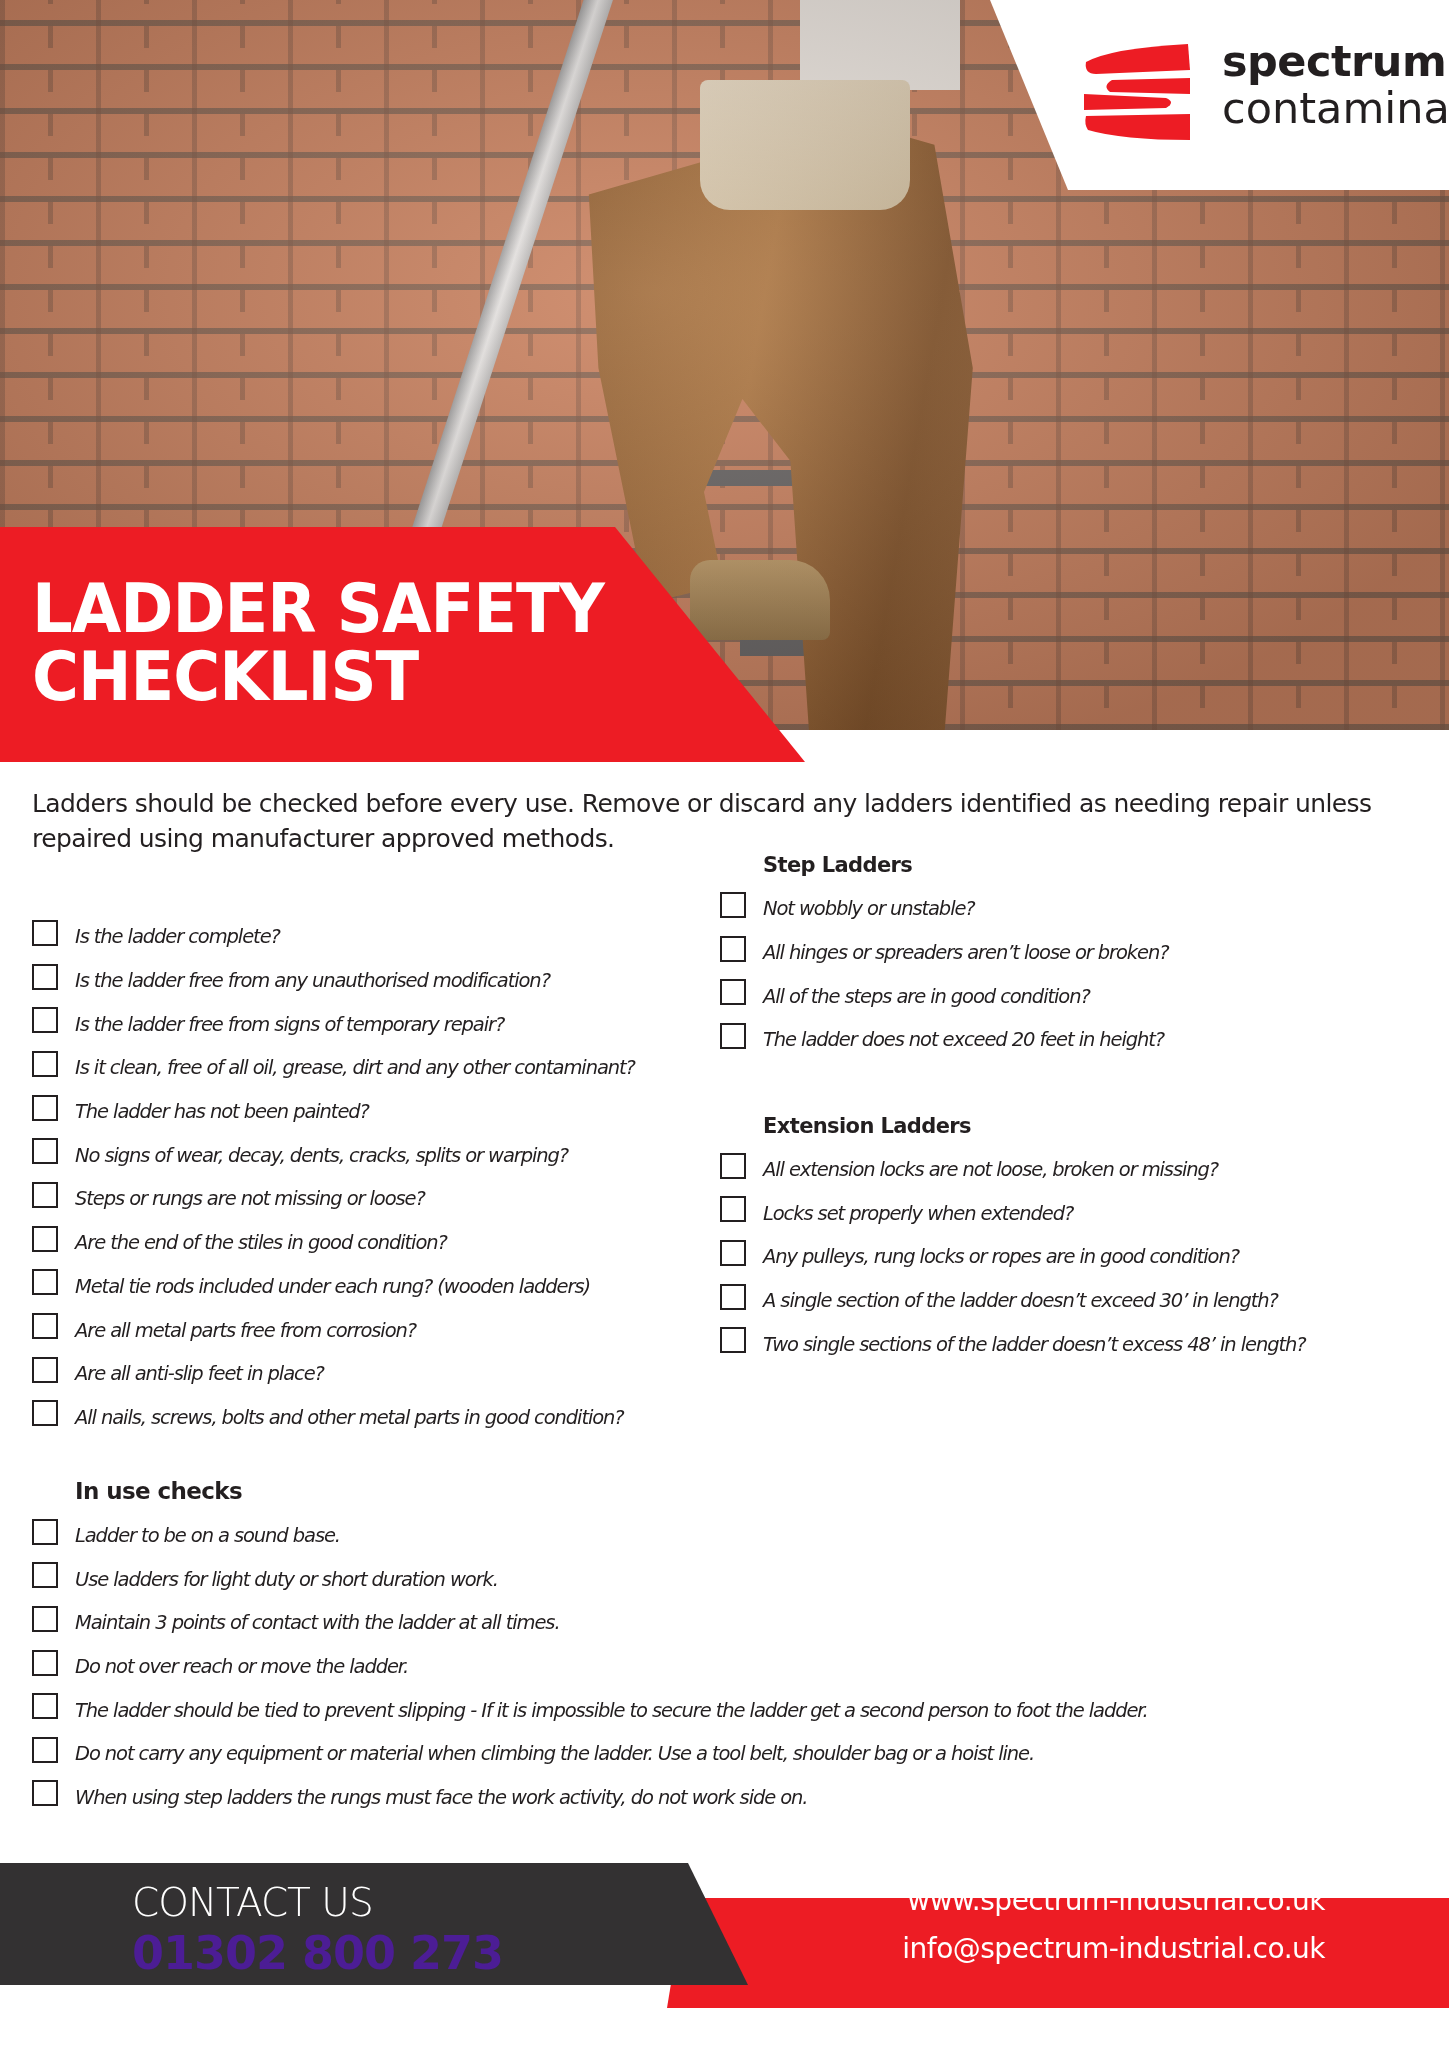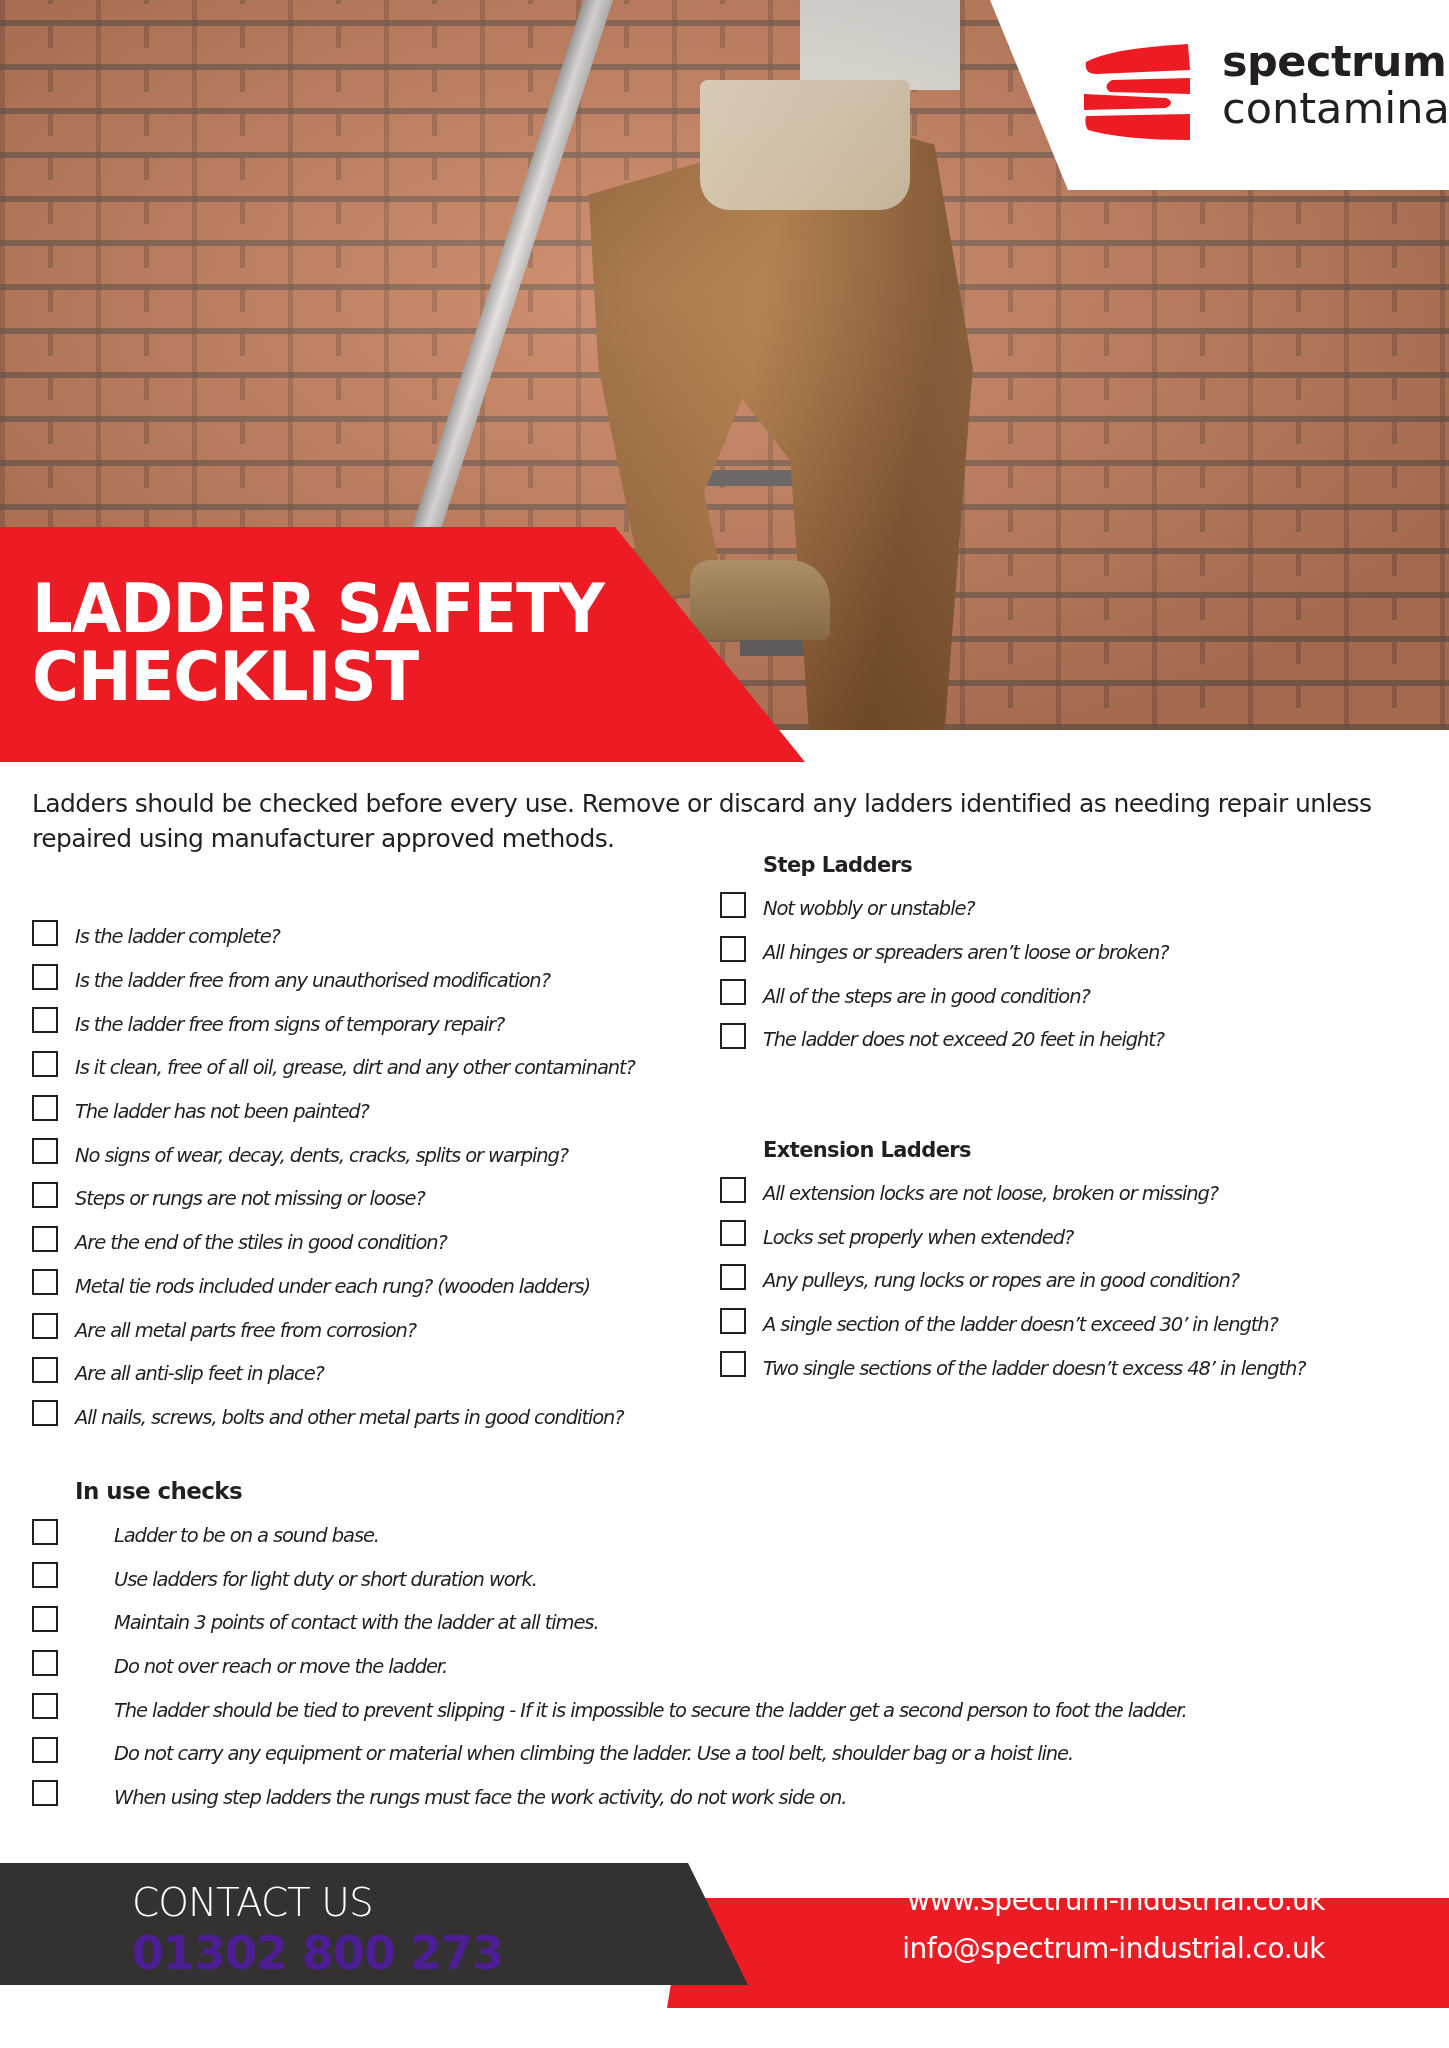--- a/index.html
+++ b/index.html
@@ -50,24 +50,24 @@
 
   .intro { position:absolute; left:32px; top:786px; width:1390px; font-family:"DejaVu Sans", sans-serif; font-size:25px; line-height:35px; letter-spacing:-0.6px; color:#231f20; }
 
   .col { position:absolute; }
   .col-left { left:32px; top:915px; }
   .col-right { left:720px; top:847px; }
   .section-heading { font-family:"DejaVu Sans", sans-serif; font-weight:bold; font-size:21px; letter-spacing:-0.6px; color:#231f20; height:40px; line-height:36px; padding-left:43px; }
   .check-row { display:flex; align-items:center; height:43.7px; }
   .checkbox { width:26px; height:26px; border:2px solid #231f20; box-sizing:border-box; flex:0 0 auto; margin-right:17px; margin-top:-8px; background:#fff; }
   .check-label { font-family:"DejaVu Sans", sans-serif; font-style:italic; font-size:19.5px; letter-spacing:-1.1px; color:#231f20; white-space:nowrap; }
-  .ext-block { margin-top:70px; }
+  .ext-block { margin-top:46px; }
   .inuse { position:absolute; left:32px; top:1468px; }
   .inuse .section-heading { font-size:23px; padding-left:43px; height:46px; line-height:46px; }
-  .inuse .check-row { height:43.6px;gap:39px; }
+  .inuse .check-row { height:43.6px; }
 
   .footer-red { position:absolute; left:0; top:1898px; width:1449px; height:96px; background:#ed1c24;
     clip-path: polygon(685px 0, 1449px 0, 1449px 110px, 667px 110px); height:110px; }
   .footer-dark { position:absolute; left:0; top:1863px; width:760px; height:122px; background:#333132;
     clip-path: polygon(0 0, 688px 0, 748px 122px, 0 122px); }
   .contact-label { position:absolute; left:132px; top:1883px; color:#fff; font-family:"DejaVu Sans", sans-serif; font-weight:200; font-size:39px; letter-spacing:-1px; line-height:1; }
   .contact-phone { position:absolute; left:132px; top:1930px; color:#4c1d95; font-family:"DejaVu Sans", sans-serif; font-weight:bold; font-size:46px; letter-spacing:-1px; line-height:1; }
   .contact-email, .contact-web { position:absolute; left:870px; width:455px; text-align:right; color:#fff; font-family:"DejaVu Sans", sans-serif; font-size:28px; letter-spacing:-0.5px; line-height:1; font-weight:normal; }
   .contact-email { top:1935px; }
   .contact-web { top:1887px; }

